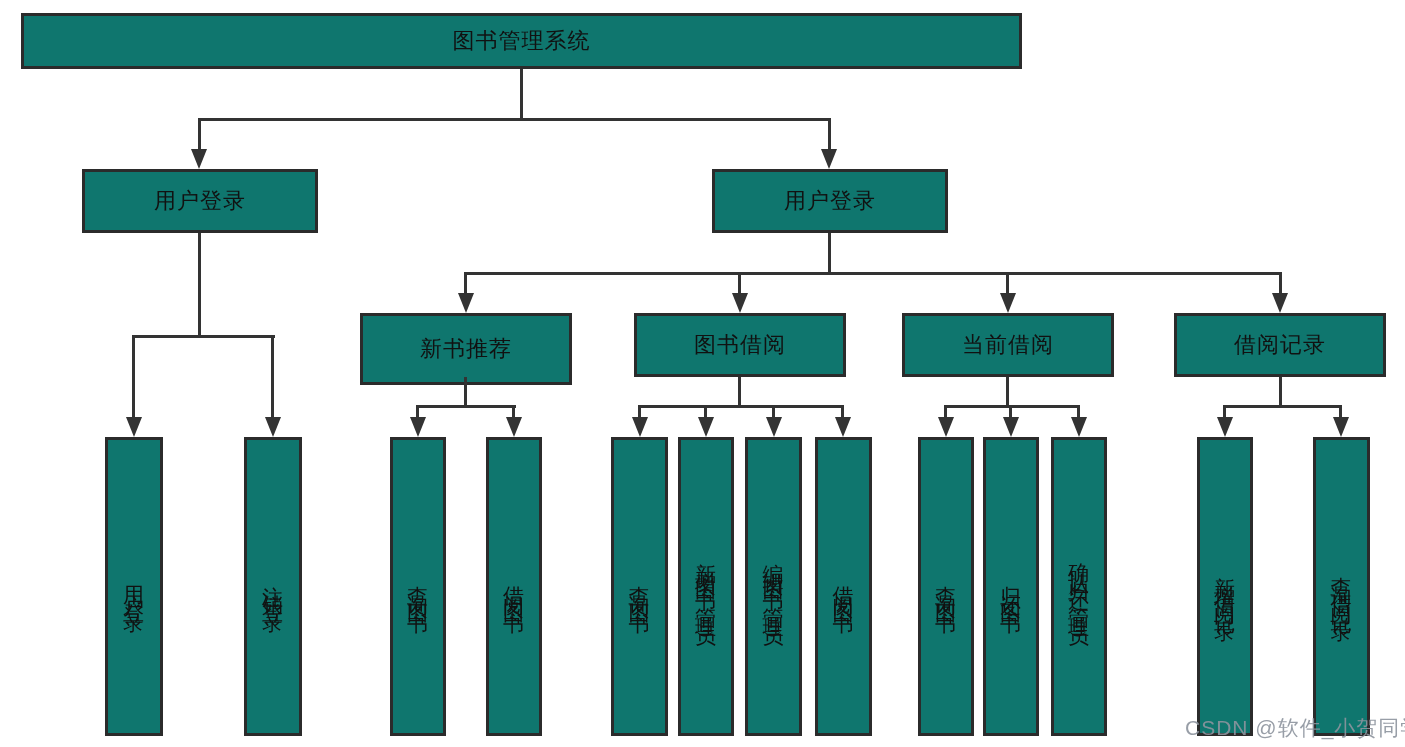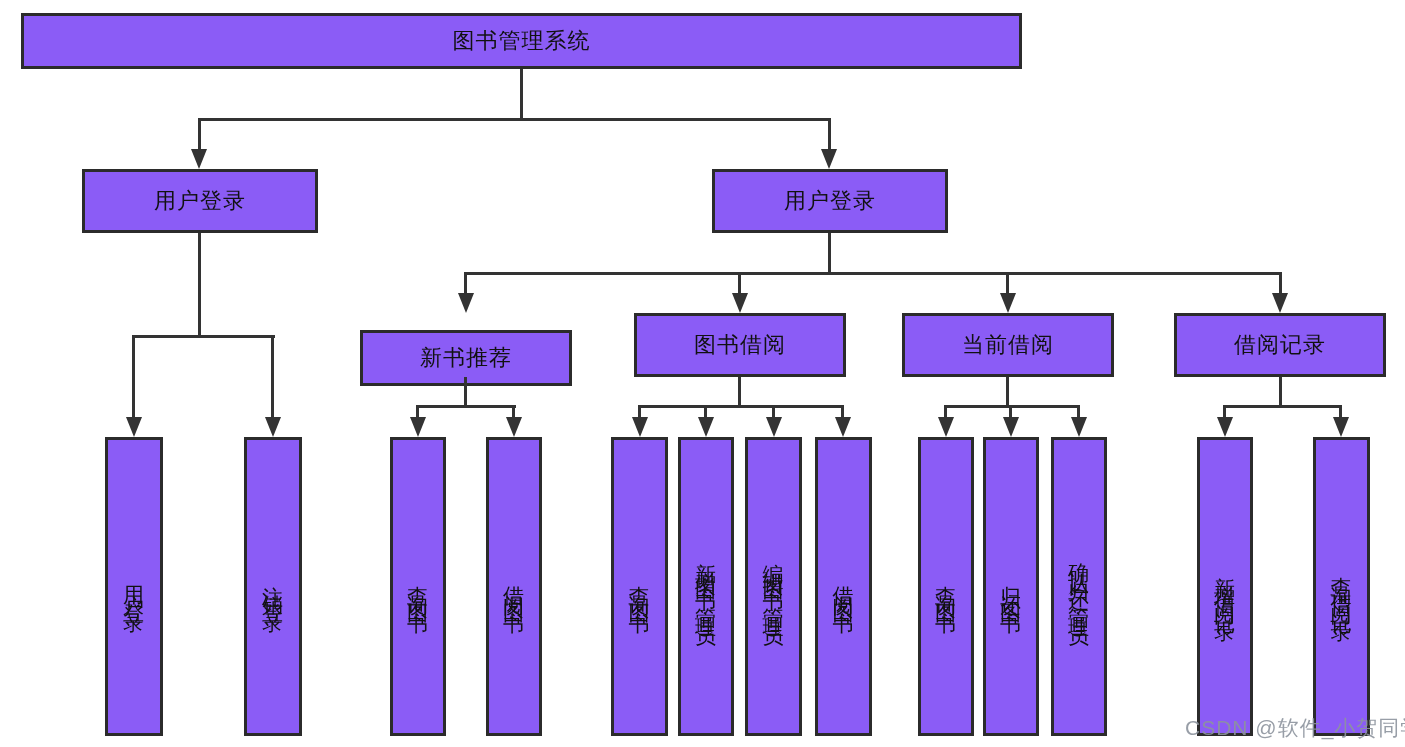--- a/index.html
+++ b/index.html
@@ -7,21 +7,21 @@
     position:relative;
     width:1405px;height:747px;
     background:#ffffff;
     font-family:"Liberation Sans","DejaVu Sans",sans-serif;
     color:#111111;
     overflow:hidden;
   }
   .box{
     position:absolute;
     box-sizing:border-box;
-    background:#8b5cf6;
+    background:#0f766e;
     border:3px solid #2b2b2b;
     display:flex;
     align-items:center;
     justify-content:center;
     font-size:22px;
     letter-spacing:1px;
     color:#111111;
     text-align:center;
   }
   .leaf .vtext{
@@ -86,21 +86,21 @@
   <div class="hline" style="left:464px;top:272px;width:818px;"></div>
   <div class="vline" style="left:464px;top:272px;height:22px;"></div>
   <div class="arrow" style="left:458px;top:293px;"></div>
   <div class="vline" style="left:738px;top:272px;height:22px;"></div>
   <div class="arrow" style="left:732px;top:293px;"></div>
   <div class="vline" style="left:1006px;top:272px;height:22px;"></div>
   <div class="arrow" style="left:1000px;top:293px;"></div>
   <div class="vline" style="left:1279px;top:272px;height:22px;"></div>
   <div class="arrow" style="left:1272px;top:293px;"></div>
 
-  <div class="box" style="left:360px;top:330px;width:212px;height:56px;">
+  <div class="box" style="left:360px;top:313px;width:212px;height:72px;">
     <span>新书推荐</span>
   </div>
   <div class="box" style="left:634px;top:313px;width:212px;height:64px;">
     <span>图书借阅</span>
   </div>
   <div class="box" style="left:902px;top:313px;width:212px;height:64px;">
     <span>当前借阅</span>
   </div>
   <div class="box" style="left:1174px;top:313px;width:212px;height:64px;">
     <span>借阅记录</span>

